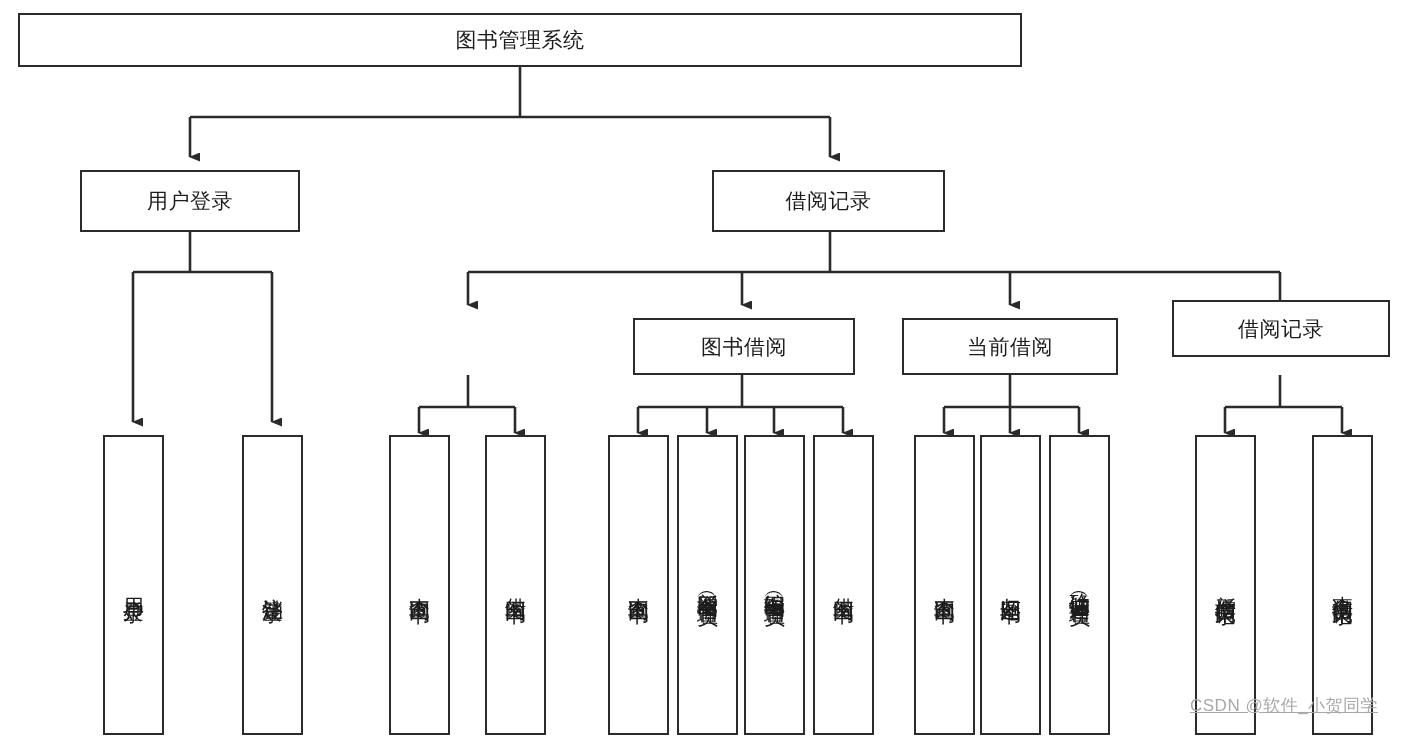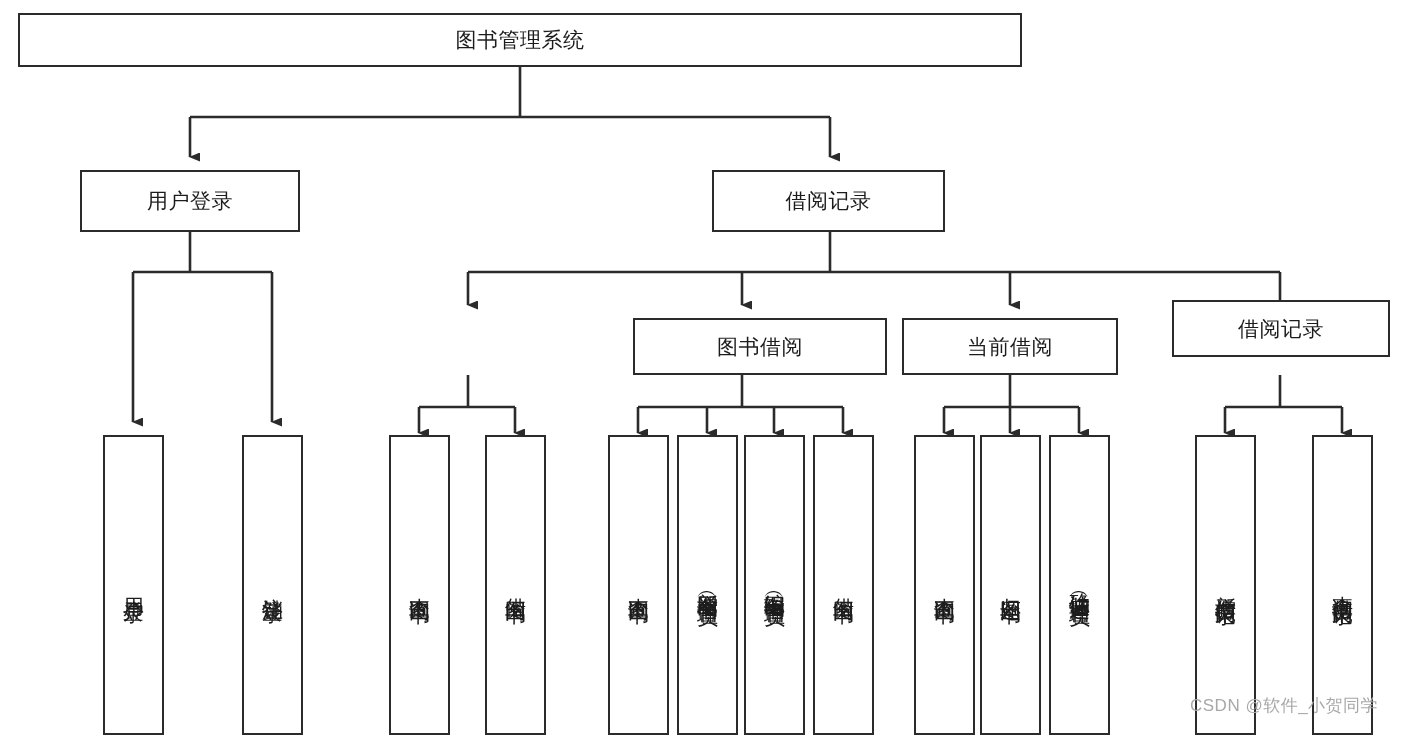--- a/index.html
+++ b/index.html
@@ -118,21 +118,21 @@
       <path d="M1225,407 L1225,433" marker-end="url(#arr)"></path>
       <path d="M1342,407 L1342,433" marker-end="url(#arr)"></path>
     </g>
   </svg>
 
   <div class="node h" style="left:18px; top:13px; width:1004px; height:54px;">图书管理系统</div>
 
   <div class="node h" style="left:80px; top:170px; width:220px; height:62px;">用户登录</div>
   <div class="node h" style="left:712px; top:170px; width:233px; height:62px;">借阅记录</div>
 
-  <div class="node h" style="left:633px; top:318px; width:254px; height:57px;">图书借阅</div>
+  <div class="node h" style="left:633px; top:318px; width:222px; height:57px;">图书借阅</div>
   <div class="node h" style="left:902px; top:318px; width:216px; height:57px;">当前借阅</div>
   <div class="node h" style="left:1172px; top:300px; width:218px; height:57px;">借阅记录</div>
 
   <div class="node v" style="left:103px; top:435px; width:61px; height:300px;">
       <span class="vtext">用户登录</span>
     </div>
   <div class="node v" style="left:242px; top:435px; width:61px; height:300px;">
       <span class="vtext">注销登录</span>
     </div>
 
@@ -166,15 +166,15 @@
       <span class="vtext">确认归还（管理员）</span>
     </div>
 
   <div class="node v" style="left:1195px; top:435px; width:61px; height:300px;">
       <span class="vtext">新增借阅记录</span>
     </div>
   <div class="node v" style="left:1312px; top:435px; width:61px; height:300px;">
       <span class="vtext">查询借阅记录</span>
     </div>
 
-  <div class="watermark" style="left:1190px; top:694px;">CSDN @软件_小贺同学</div>
+  <div class="watermark" style="left:1190px; top:694px;text-decoration:underline;">CSDN @软件_小贺同学</div>
 
 </div>
 
 </body></html>

